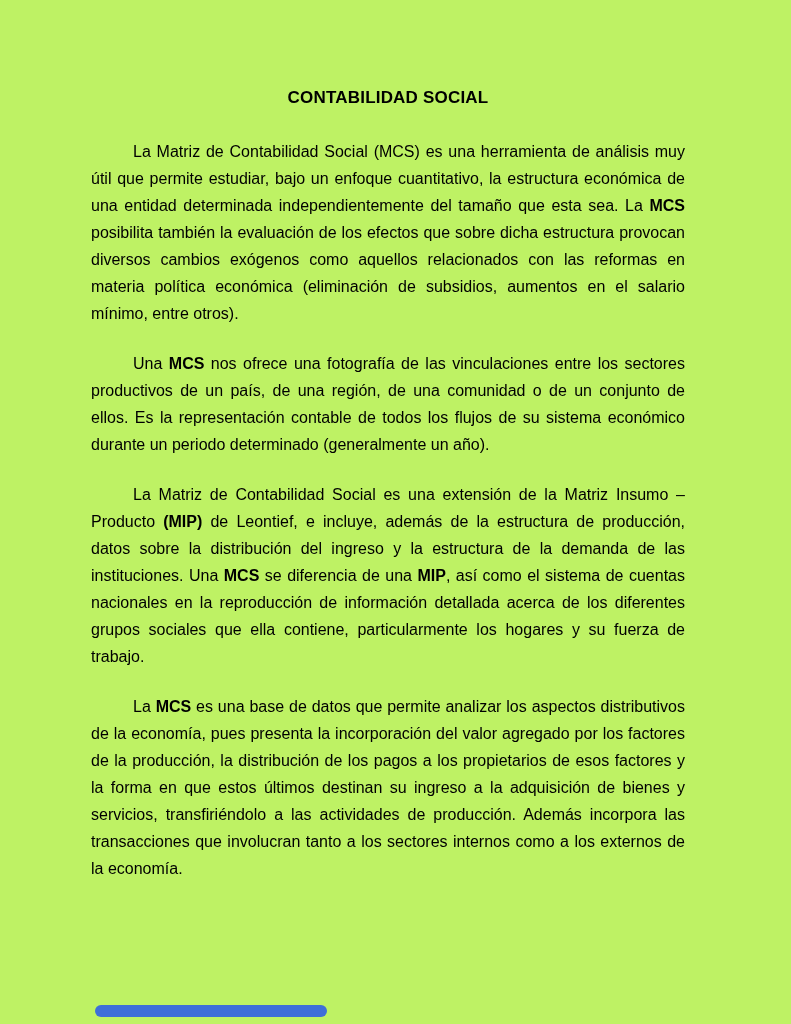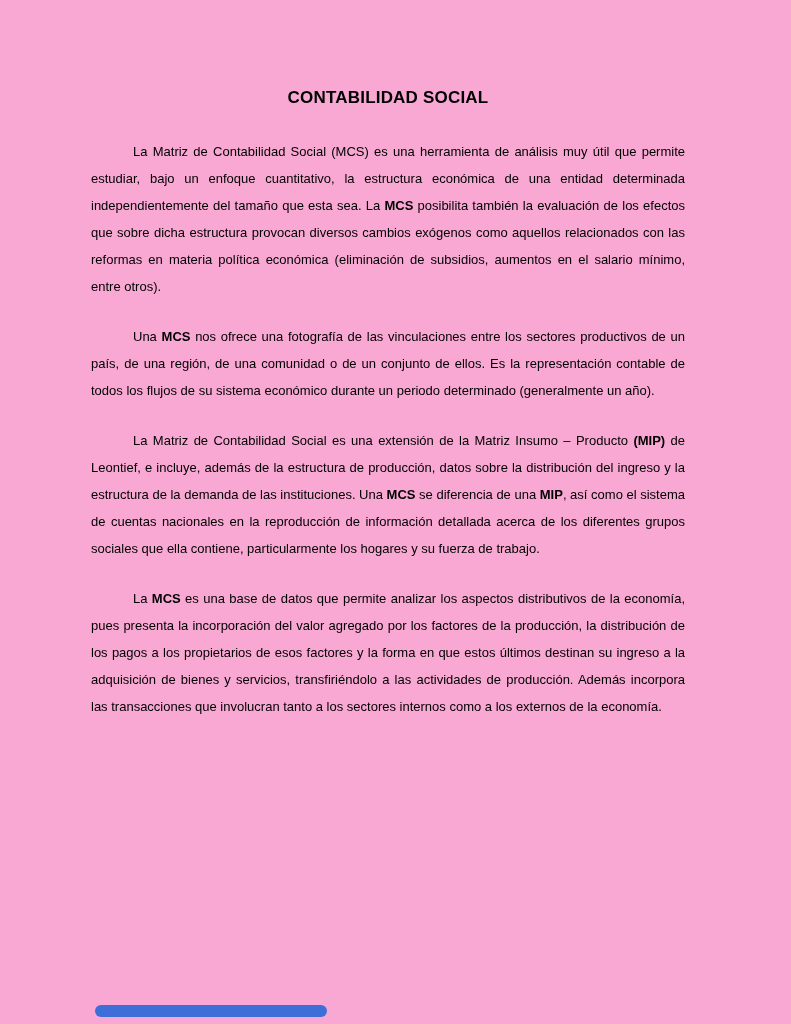--- a/index.html
+++ b/index.html
@@ -11,38 +11,38 @@
     width: 791px;
     height: 1024px;
     position: relative;
     overflow: hidden;
     font-family: "Liberation Sans", sans-serif;
     color: #000000;
   }
   .page {
     position: absolute;
     inset: 0;
-    background: #f9a8d4;
+    background: #bef264;
   }
   .content {
     position: absolute;
     left: 91px;
     top: 0;
     width: 594px;
   }
   .doc-title {
     margin: 88px 0 30px 0;
     font-size: 17px;
     line-height: 20px;
     font-weight: bold;
     text-align: center;
     letter-spacing: 0.2px;
   }
   .para {
-    font-size: 13px;
+    font-size: 16px;
     line-height: 27px;
     text-align: justify;
     text-indent: 42px;
     margin: 0 0 23px 0;
   }
   .para .bold {
     font-weight: bold;
   }
   .progress-bar {
     position: absolute;

